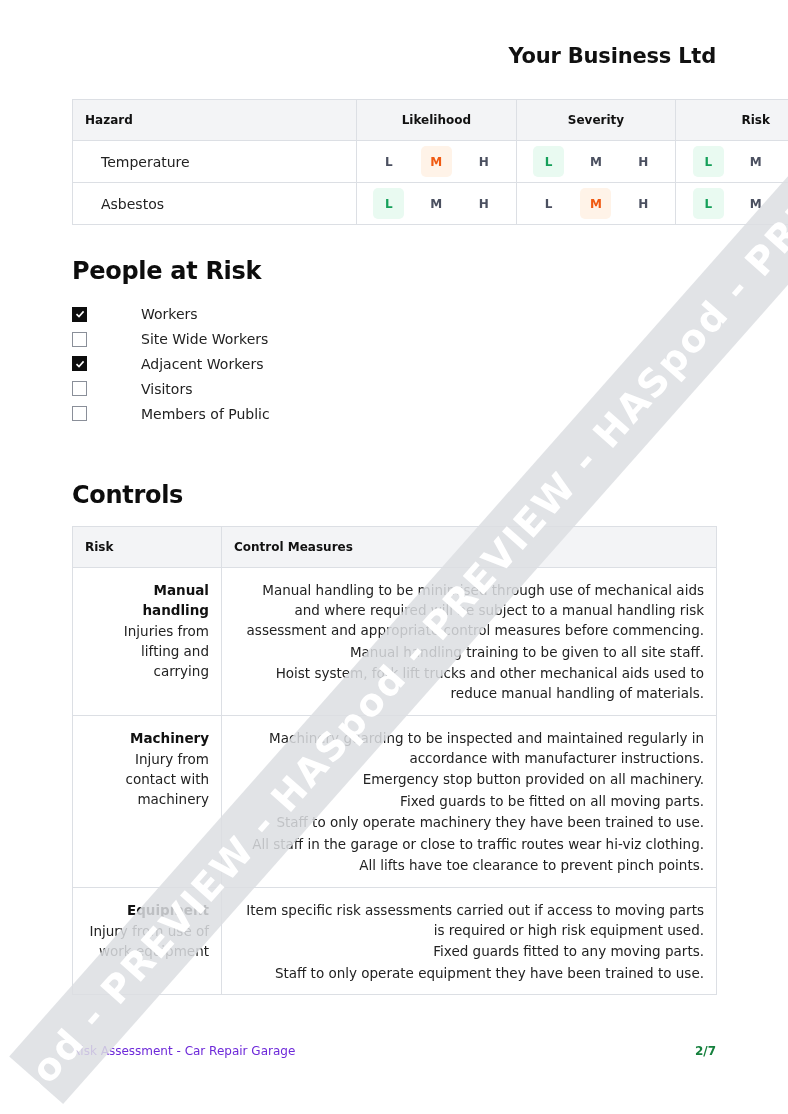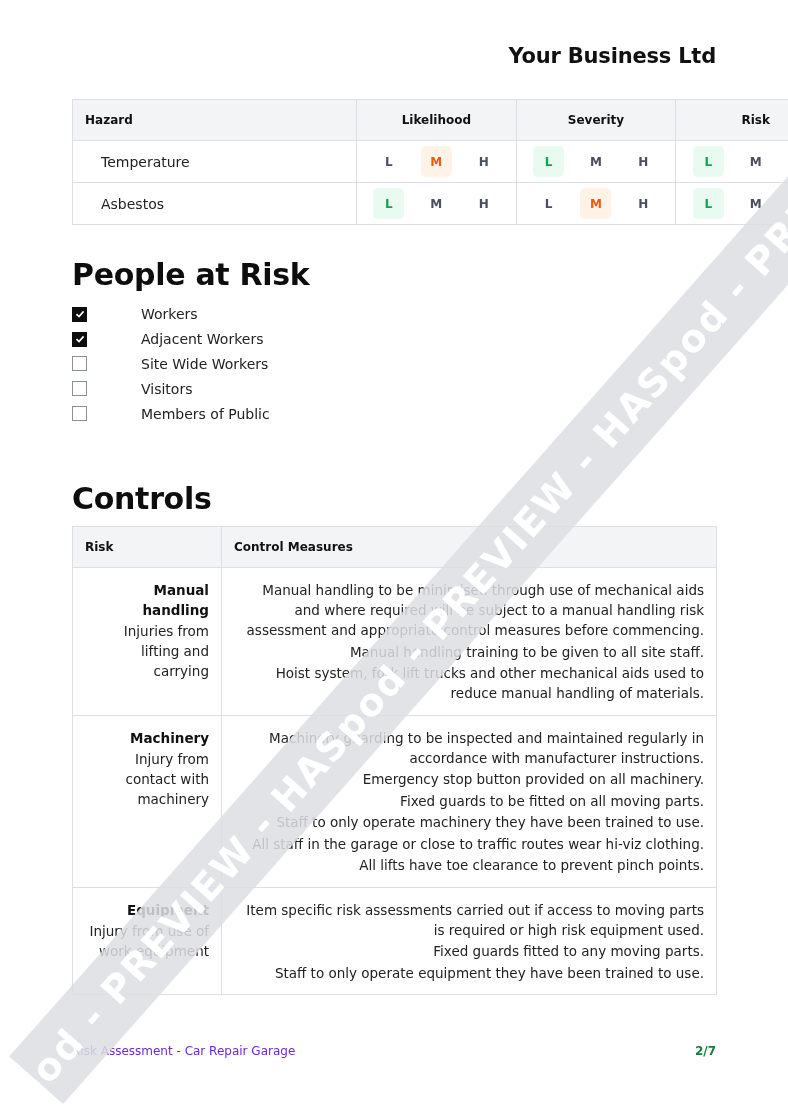--- a/index.html
+++ b/index.html
@@ -13,21 +13,21 @@
   .hazard-table th, .hazard-table td { border: 1px solid #dcdfe4; }
   .hazard-table thead th { background: #f3f4f6; height: 41px; font-size: 12px; font-weight: bold; color: #111; }
   .hazard-table th.hz { text-align: left; padding-left: 12px; width: 284px; }
   .hazard-table td { height: 42px; }
   .hazard-table td.name { font-size: 14px; padding-left: 28px; color: #222; }
   .lmh { display: flex; justify-content: space-evenly; align-items: center; }
   .pill { width: 31px; height: 31px; border-radius: 5px; display: flex; align-items: center; justify-content: center; font-size: 12px; font-weight: bold; color: #4b5060; }
   .pill.sel-low { background: #e9faf1; color: #16a05a; }
   .pill.sel-med { background: #fff3e8; color: #f05a12; }
 
-  h2 { position: absolute; left: 72px; font-size: 30px; font-weight: bold; color: #0d0d0d; letter-spacing: -0.3px; }
+  h2 { position: absolute; left: 72px; font-size: 24px; font-weight: bold; color: #0d0d0d; letter-spacing: -0.3px; }
   .people-title { top: 257px; }
   .controls-title { top: 481px; }
 
   .people-list { position: absolute; left: 72px; top: 302px; list-style: none; }
   .people-list li { display: flex; align-items: center; height: 24.8px; font-size: 14px; color: #222; gap: 45px; }
   .cb { width: 15px; height: 15px; border: 1.5px solid #8a8f99; margin-right: 9px; display: flex; align-items: center; justify-content: center; background: #fff; }
   .cb.checked { background: #0d0d0d; border-color: #0d0d0d; }
   .cb svg { width: 10px; height: 10px; }
 
   .controls-table { position: absolute; left: 72px; top: 526px; width: 645px; border: 1px solid #dcdfe4; }
@@ -115,30 +115,30 @@
 <ul class="people-list" id="people-list">
     <li>
       <span class="cb checked">
         <svg viewBox="0 0 10 10">
           <path d="M1.5 5.2 L4 7.6 L8.6 2.4" stroke="#fff" stroke-width="1.6" fill="none"></path>
         </svg>
       </span>
       <span>Workers</span>
     </li>
     <li>
+      <span class="cb"></span>
+      <span>Site Wide Workers</span>
+    </li>
+    <li>
       <span class="cb checked">
         <svg viewBox="0 0 10 10">
           <path d="M1.5 5.2 L4 7.6 L8.6 2.4" stroke="#fff" stroke-width="1.6" fill="none"></path>
         </svg>
       </span>
       <span>Adjacent Workers</span>
-    </li>
-    <li>
-      <span class="cb"></span>
-      <span>Site Wide Workers</span>
     </li>
     <li>
       <span class="cb"></span>
       <span>Visitors</span>
     </li>
     <li>
       <span class="cb"></span>
       <span>Members of Public</span>
     </li>
   </ul>

